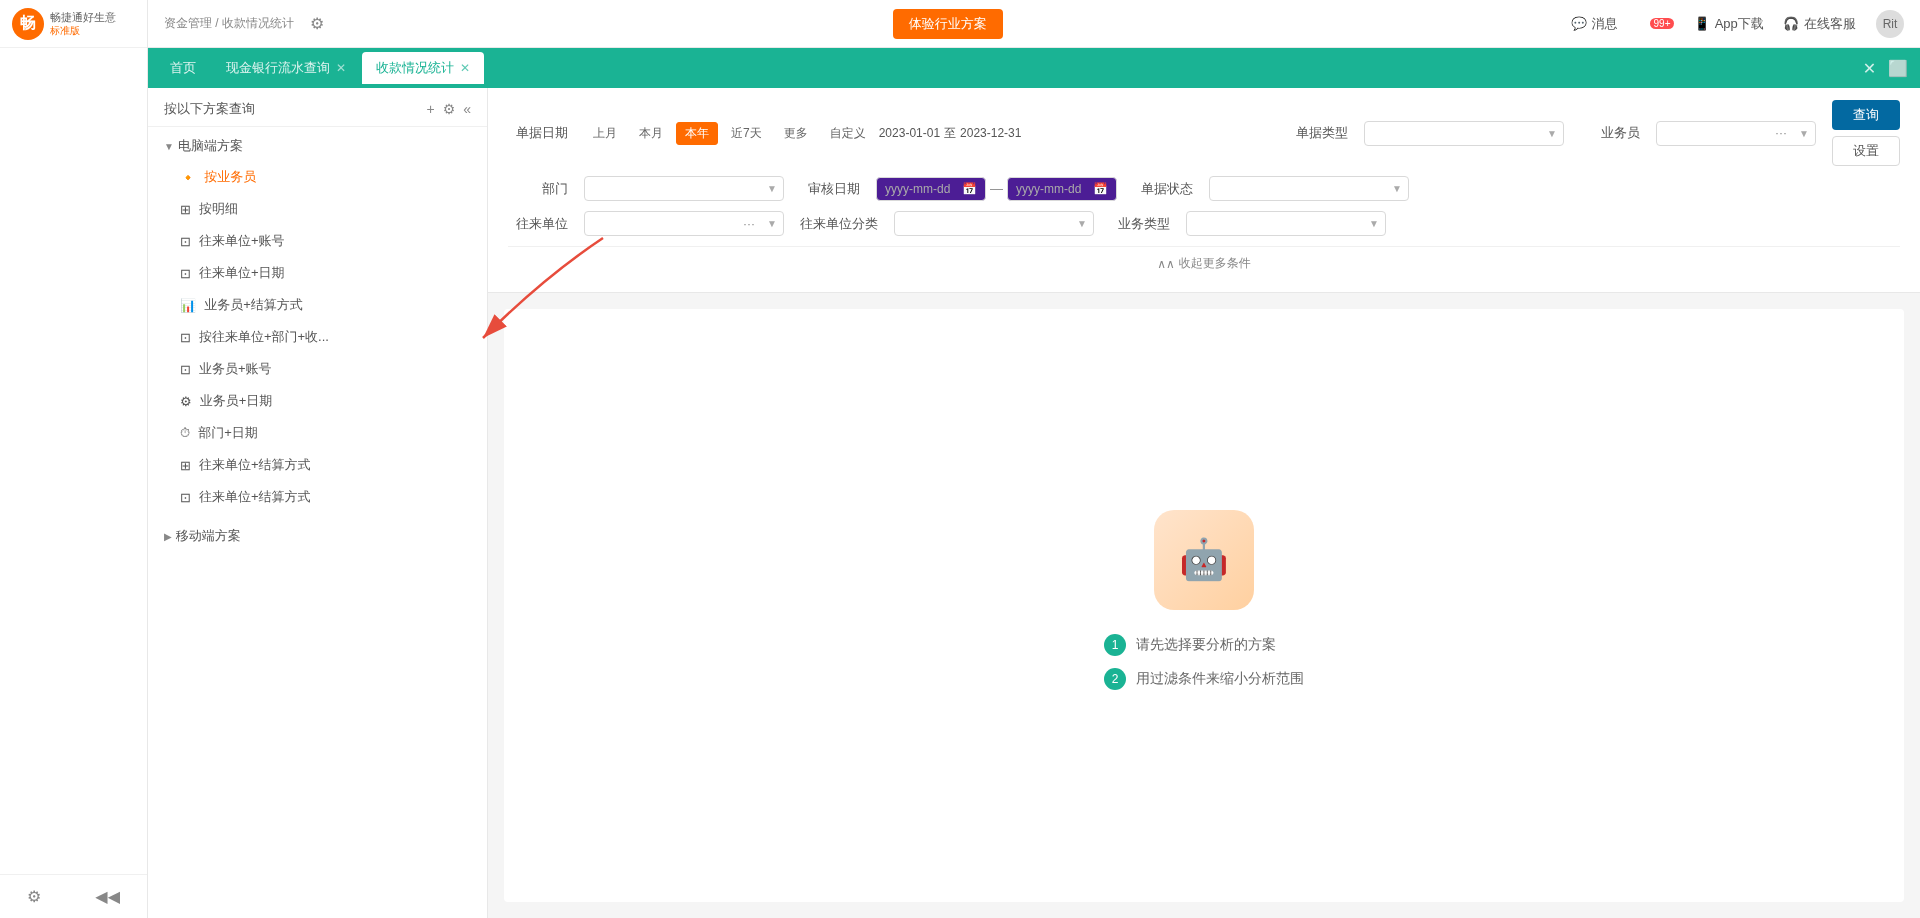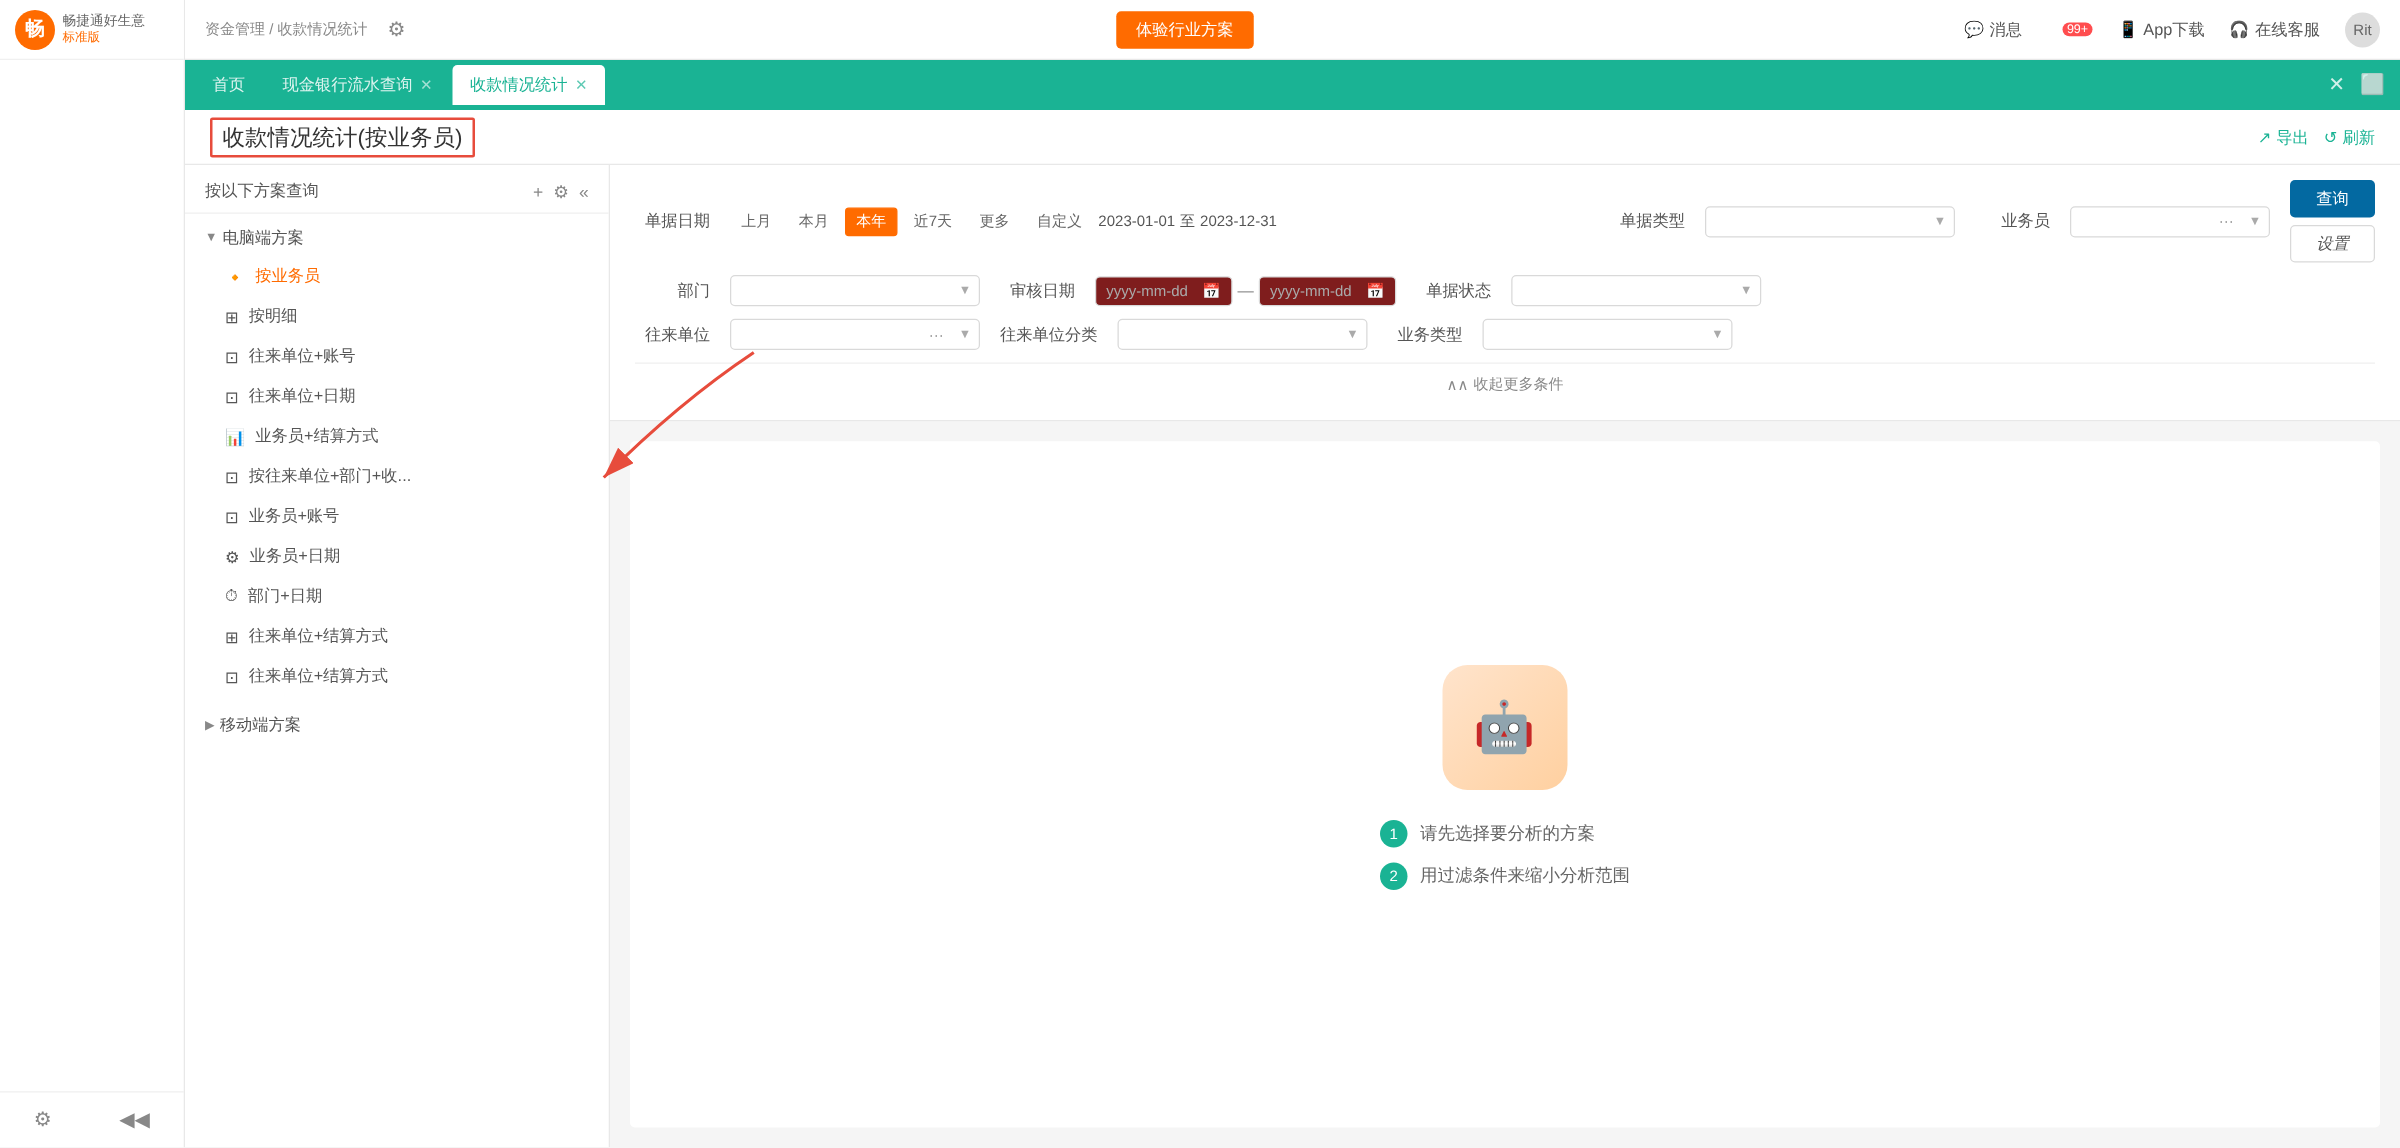--- a/index.html
+++ b/index.html
@@ -227,21 +227,21 @@
     .select-arrow { position: absolute; right: 6px; font-size: 10px; color: #aaa; }
     .date-input-group {
       display: flex; align-items: center; gap: 4px;
     }
     .date-input {
       border: 1px solid #d9d9d9;
       border-radius: 4px;
       padding: 4px 8px;
       font-size: 12px;
       color: #aaa;
-      background: #7f1d1d;
+      background: #4c1d95;
       width: 110px;
       display: flex; align-items: center; justify-content: space-between;
     }
     .date-input-sep { color: #888; }
     .filter-actions {
       display: flex;
       flex-direction: column;
       gap: 6px;
       margin-left: auto;
     }
@@ -255,21 +255,20 @@
       font-size: 13px;
     }
     .btn-settings {
       background: #fff;
       color: #555;
       border: 1px solid #d9d9d9;
       border-radius: 4px;
       padding: 5px 20px;
       cursor: pointer;
       font-size: 13px;
-      font-style: italic;
     }
 
     
     .collapse-btn {
       text-align: center;
       padding: 8px;
       cursor: pointer;
       color: #888;
       font-size: 12px;
       background: #fff;
@@ -391,33 +390,20 @@
     <div class="tab active">
       <span>收款情况统计</span>
       <span class="tab-close">✕</span>
     </div>
     <div class="tabbar-actions">
       <span class="tabbar-action-btn">✕</span>
       <span class="tabbar-action-btn">⬜</span>
     </div>
   </div>
 
-  <div class="page-header">
-    <div class="page-title">收款情况统计(按业务员)</div>
-    <div class="page-actions">
-      <div class="btn-export">
-        <span>↗</span>
-        <span>导出</span>
-      </div>
-      <div class="btn-refresh">
-        <span>↺</span>
-        <span>刷新</span>
-      </div>
-    </div>
-  </div>
 
   <div class="relative-wrapper">
 
     <div class="left-panel">
       <div class="left-panel-header">
         <span class="left-panel-title">按以下方案查询</span>
         <div class="left-panel-actions">
           <span class="left-panel-action">+</span>
           <span class="left-panel-action">⚙</span>
           <span class="left-panel-action">«</span>

